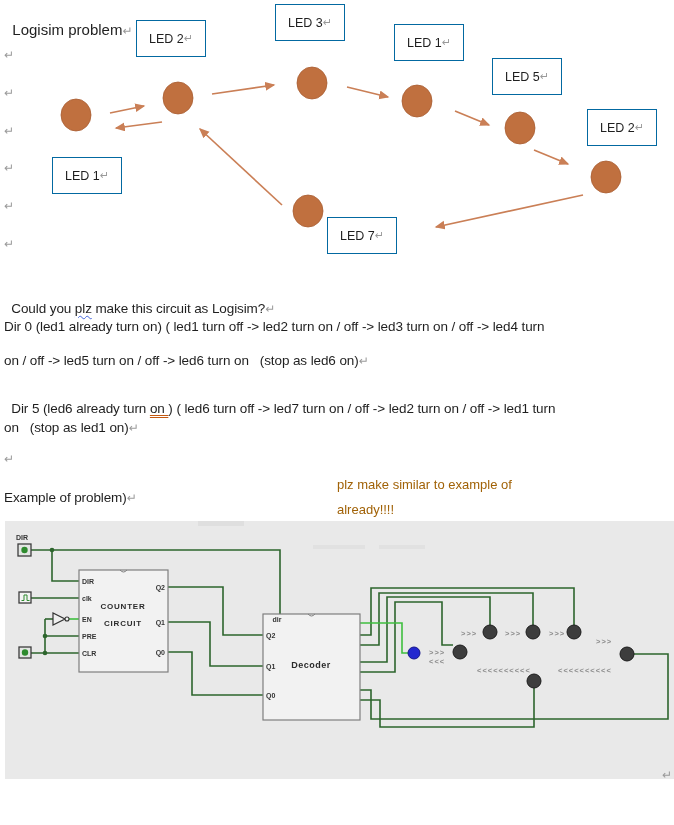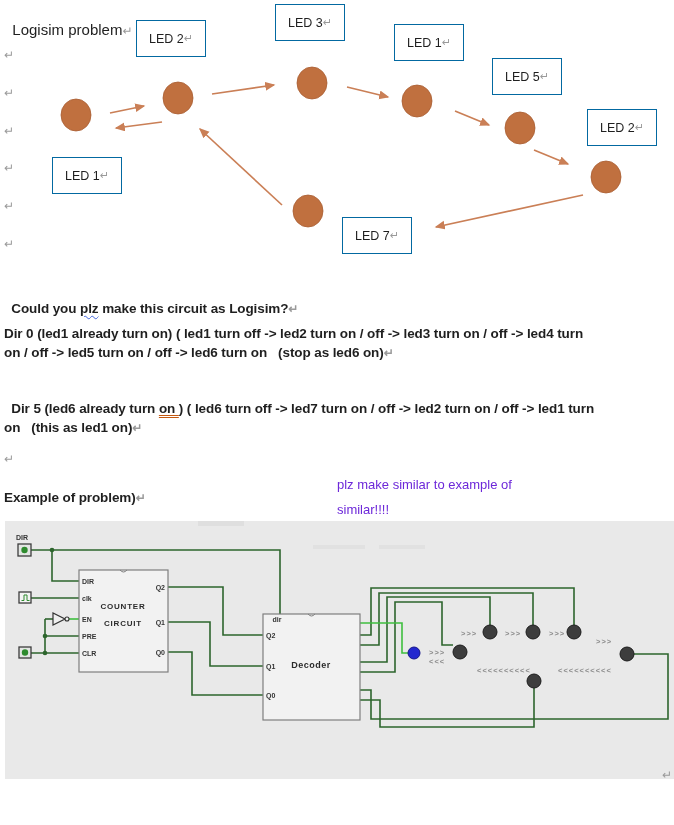--- a/index.html
+++ b/index.html
@@ -7,27 +7,27 @@
     --squiggle:#4466dd; --dbl-underline:#c45911; --pilcrow:#9a9a9a; --text:#1f1f1f;
     --wire-off:#2d652d; --wire-on:#3fbf3f; --led-on:#2327cf; --led-off:#3d3d3d; --img-bg:#e9e9e9;
   }
   html,body{margin:0;padding:0;}
   body{width:674px;height:825px;background:#ffffff;position:relative;overflow:hidden;
        font-family:"Liberation Sans", sans-serif;color:var(--text);}
   .abs{position:absolute;}
   .title{left:4px;top:4px;font-size:15px;white-space:pre;text-align:right;}
   .pilcrow{color:var(--pilcrow);font-size:12px;}
   .margin-mark{left:4px;}
-  .docline{left:4px;font-size:13.5px;white-space:pre;letter-spacing:-0.1px;font-weight:bold;}
+  .docline{left:4px;font-size:13.5px;white-space:pre;letter-spacing:-0.1px;}
   .squiggle{text-decoration:underline wavy var(--squiggle);text-decoration-thickness:1px;text-underline-offset:2px;}
   .dblu{text-decoration:underline double var(--dbl-underline);text-decoration-thickness:1px;text-underline-offset:2px;}
   .led-box{position:absolute;width:68px;height:35px;background:#fff;border:1px solid #0369a1;
            display:flex;align-items:center;justify-content:center;font-size:12.5px;white-space:pre;z-index:3;}
   .led-box .pilcrow{font-size:11px;}
-  .note{left:337px;font-size:13px;color:#6d28d9;white-space:pre;}
+  .note{left:337px;font-size:13px;color:#a16207;white-space:pre;}
   svg text{font-family:"Liberation Sans", sans-serif;}
   .comp-pin{font-size:7px;font-weight:bold;fill:#333;}
   .comp-title{font-size:8px;font-weight:bold;fill:#2b2b2b;letter-spacing:0.8px;}
   .dec-title{font-size:9px;font-weight:bold;fill:#2b2b2b;letter-spacing:0.5px;}
   .chev{font-size:7.5px;font-weight:bold;fill:#8a8a8a;letter-spacing:1px;}
 </style>
 </head>
 <body>
 
 <div class="abs title">
@@ -67,36 +67,36 @@
     <ellipse cx="308" cy="211" rx="15" ry="16"></ellipse>
   </g>
 </svg>
 
 <div class="led-box" style="left:52px;top:157px"><span>LED 1</span><span class="pilcrow">↵</span></div>
 <div class="led-box" style="left:136px;top:20px"><span>LED 2</span><span class="pilcrow">↵</span></div>
 <div class="led-box" style="left:275px;top:4px"><span>LED 3</span><span class="pilcrow">↵</span></div>
 <div class="led-box" style="left:394px;top:24px"><span>LED 1</span><span class="pilcrow">↵</span></div>
 <div class="led-box" style="left:492px;top:58px"><span>LED 5</span><span class="pilcrow">↵</span></div>
 <div class="led-box" style="left:587px;top:109px"><span>LED 2</span><span class="pilcrow">↵</span></div>
-<div class="led-box" style="left:342px;top:217px"><span>LED 7</span><span class="pilcrow">↵</span></div>
+<div class="led-box" style="left:327px;top:217px"><span>LED 7</span><span class="pilcrow">↵</span></div>
 
 <div class="abs docline" style="top:286px">
   <span>Could you </span><span class="squiggle">plz</span><span> make this circuit as Logisim?</span><span class="pilcrow">↵</span>
 </div>
-<div class="abs docline" style="top:326px"><span>Dir 0 (led1 already turn on) ( led1 turn off -&gt; led2 turn on / off -&gt; led3 turn on / off -&gt; led4 turn</span></div>
-<div class="abs docline" style="top:345px"><span>on / off -&gt; led5 turn on / off -&gt; led6 turn on   (stop as led6 on)</span><span class="pilcrow">↵</span></div>
+<div class="abs docline" style="top:319px"><span>Dir 0 (led1 already turn on) ( led1 turn off -&gt; led2 turn on / off -&gt; led3 turn on / off -&gt; led4 turn</span></div>
+<div class="abs docline" style="top:353px"><span>on / off -&gt; led5 turn on / off -&gt; led6 turn on   (stop as led6 on)</span><span class="pilcrow">↵</span></div>
 <div class="abs docline" style="top:386px">
   <span>Dir 5 (led6 already turn </span><span class="dblu">on </span><span>) ( led6 turn off -&gt; led7 turn on / off -&gt; led2 turn on / off -&gt; led1 turn</span>
 </div>
-<div class="abs docline" style="top:420px"><span>on   (this as led1 on)</span><span class="pilcrow">↵</span></div>
+<div class="abs docline" style="top:420px"><span>on   (stop as led1 on)</span><span class="pilcrow">↵</span></div>
 <span class="abs pilcrow margin-mark" style="top:452px">↵</span>
 <div class="abs docline" style="top:490px"><span>Example of problem)</span><span class="pilcrow">↵</span></div>
 
 <div class="abs note" style="top:477px"><span>plz make similar to example of</span></div>
-<div class="abs note" style="top:502px"><span>similar!!!!</span></div>
+<div class="abs note" style="top:502px"><span>already!!!!</span></div>
 
 <svg class="abs" style="left:5px;top:521px" width="669" height="258" viewBox="0 0 669 258">
   <rect x="0" y="0" width="669" height="258" fill="var(--img-bg)"></rect>
 
   <rect x="193" y="0" width="46" height="5" fill="#d9d9d9" opacity="0.6"></rect>
   <rect x="308" y="24" width="52" height="4" fill="#dfdfdf" opacity="0.8"></rect>
   <rect x="374" y="24" width="46" height="4" fill="#dfdfdf" opacity="0.8"></rect>
 
   <g fill="none" stroke="var(--wire-off)" stroke-width="1.6">
     <path d="M26 29 H275 V93"></path>

